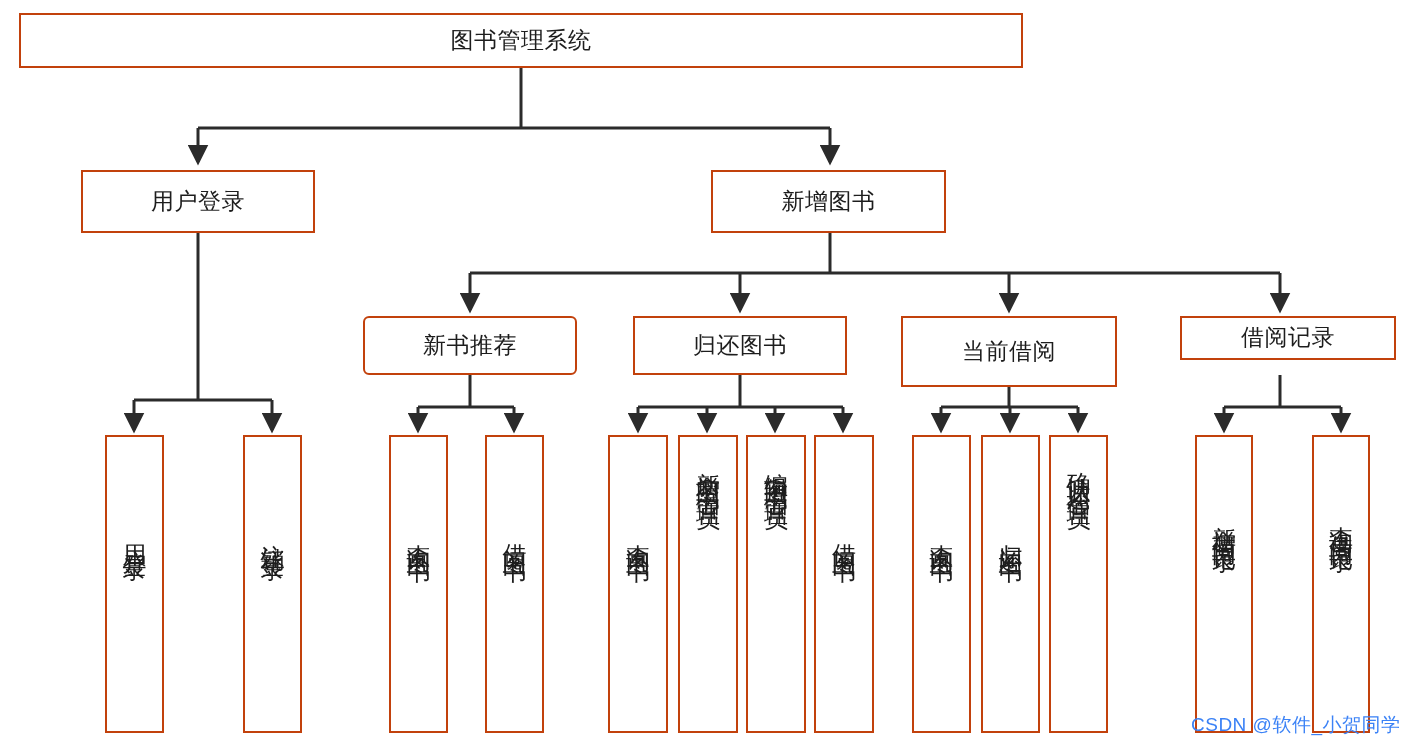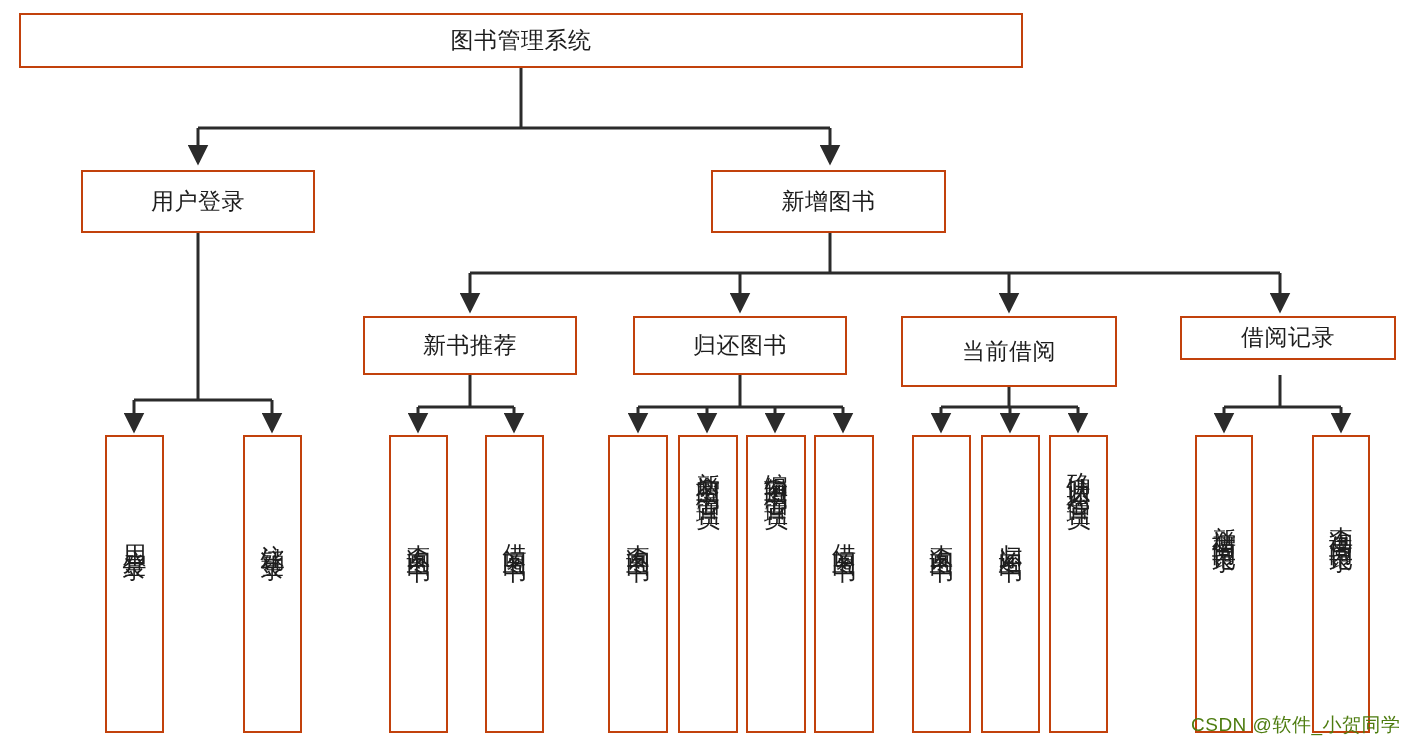--- a/index.html
+++ b/index.html
@@ -71,21 +71,21 @@
     padding-top: 60px;
   }
   .node.vert.long .node-label {
     padding-top: 6px;
   }
   #watermark {
     position: absolute;
     left: 1191px;
     top: 712px;
     font-size: 19px;
-    color: #4d7c0f;
+    color: #3b82f6;
     letter-spacing: 0.5px;
     white-space: nowrap;
     font-family: "Liberation Sans", "DejaVu Sans", sans-serif;
   }
 </style>
 </head>
 <body>
 
 <div id="diagram-root">
 
@@ -143,21 +143,21 @@
     <span class="node-label">图书管理系统</span>
   </div>
 
   <div class="node horiz" style="left:81px; top:170px; width:234px; height:63px;">
     <span class="node-label">用户登录</span>
   </div>
   <div class="node horiz" style="left:711px; top:170px; width:235px; height:63px;">
     <span class="node-label">新增图书</span>
   </div>
 
-  <div class="node horiz" style="left:363px; top:316px; width:214px; height:59px;">
+  <div class="node horiz" style="left:363px; top:316px; width:214px; height:59px;border-radius:6px;">
     <span class="node-label">新书推荐</span>
   </div>
   <div class="node horiz" style="left:633px; top:316px; width:214px; height:59px;">
     <span class="node-label">归还图书</span>
   </div>
   <div class="node horiz" style="left:901px; top:316px; width:216px; height:71px;">
     <span class="node-label">当前借阅</span>
   </div>
   <div class="node horiz" style="left:1180px; top:316px; width:216px; height:44px;">
     <span class="node-label">借阅记录</span>

